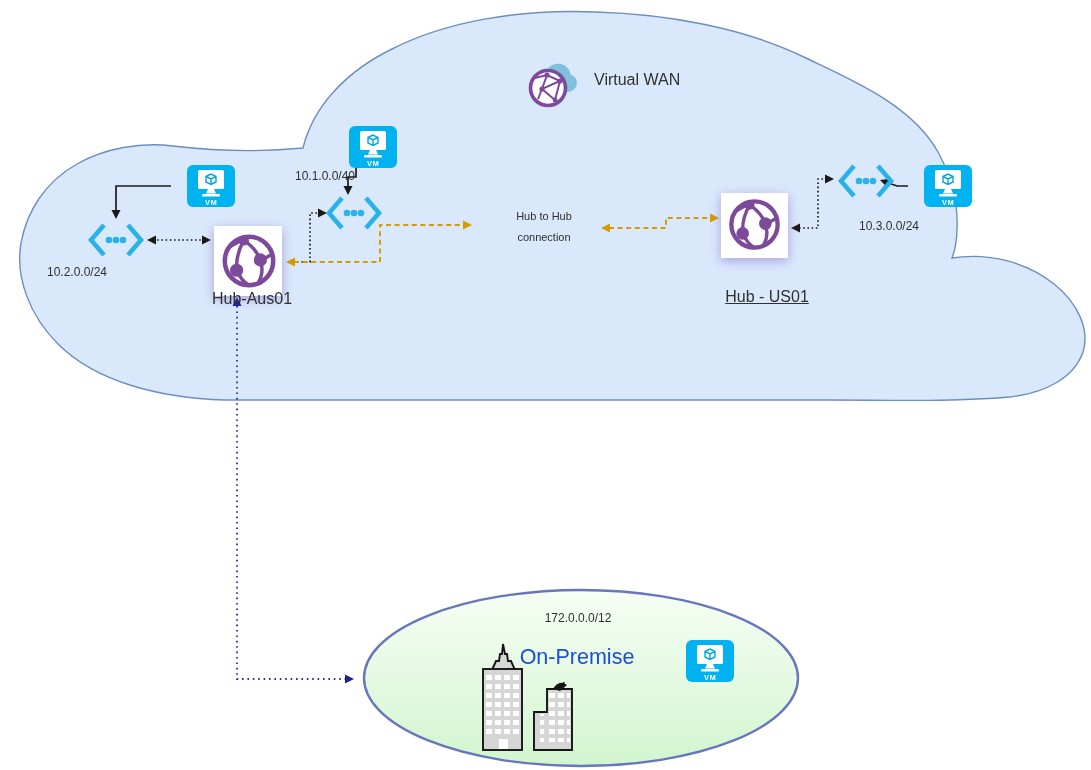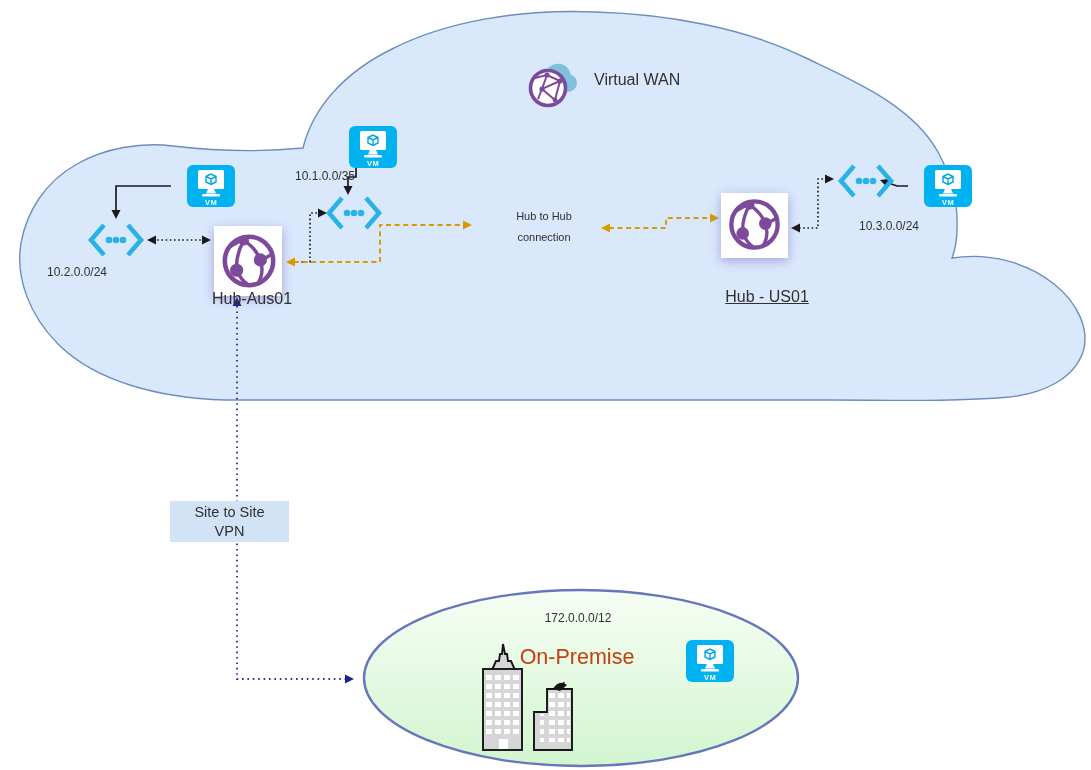--- a/index.html
+++ b/index.html
@@ -44,21 +44,21 @@
   
   .lbl{position:absolute;color:#303030;white-space:nowrap;}
   .ctr{transform:translateX(-50%);text-align:center;}
   .fs12{font-size:12px;}
   .fs16{font-size:16px;}
   .hub2hub{font-size:11px;line-height:21px;}
   .s2s-box{position:absolute;left:170px;top:501px;width:119px;height:41px;
            background:var(--label_box_fill,#d2e3f6);color:#303030;
            font-size:14.5px;line-height:19px;text-align:center;padding-top:2px;
            box-sizing:border-box;}
-  .onprem-name{font-size:21.5px;color:#c2410c;}
+  .onprem-name{font-size:21.5px;color:#1d4ed8;}
 </style>
 </head>
 <body>
 
 <div class="stage">
 
   <svg class="layer" width="1091" height="770" viewBox="0 0 1091 770">
     <defs>
       <linearGradient id="gGreen" x1="0" y1="0" x2="0" y2="1">
         <stop class="stopA" offset="0"></stop>
@@ -239,33 +239,29 @@
       <circle class="hub-ring" cx="33" cy="32" r="23.5" stroke-width="4.4"></circle>
       <path class="hub-line" stroke-width="3.4" d="M12,20 Q22,13 28,12 M28,12 Q40,20 44,31 M28,12 Q20,26 21,41 M44,31 Q48,43 42,53 M21,41 Q26,52 33,55.5 M44,31 Q53,28 56,24"></path>
       <circle class="hub-node" cx="28" cy="12" r="5"></circle>
       <circle class="hub-node" cx="44" cy="31" r="6.4"></circle>
       <circle class="hub-node" cx="21" cy="41" r="6.4"></circle>
     </svg>
   </div>
 
   <div class="lbl fs16" style="left:594px;top:71px;">Virtual WAN</div>
 
-  <div class="lbl fs12 ctr" style="left:325px;top:169px;">10.1.0.0/35</div>
+  <div class="lbl fs12 ctr" style="left:325px;top:169px;">10.1.0.0/40</div>
   <div class="lbl fs12 ctr" style="left:77px;top:265px;">10.2.0.0/24</div>
   <div class="lbl fs12 ctr" style="left:889px;top:219px;">10.3.0.0/24</div>
 
   <div class="lbl fs16 ctr" style="left:252px;top:290px;">Hub-Aus01</div>
   <div class="lbl fs16 ctr" style="left:767px;top:288px;text-decoration:underline;">Hub - US01</div>
 
   <div class="lbl hub2hub ctr" style="left:544px;top:206px;">
     <div>Hub to Hub</div>
     <div>connection</div>
   </div>
 
-  <div class="s2s-box">
-    <div>Site to Site</div>
-    <div>VPN</div>
-  </div>
 
   <div class="lbl fs12 ctr" style="left:578px;top:611px;">172.0.0.0/12</div>
   <div class="lbl onprem-name ctr" style="left:577px;top:645px;">On-Premise</div>
 
 </div>
 
 </body></html>

